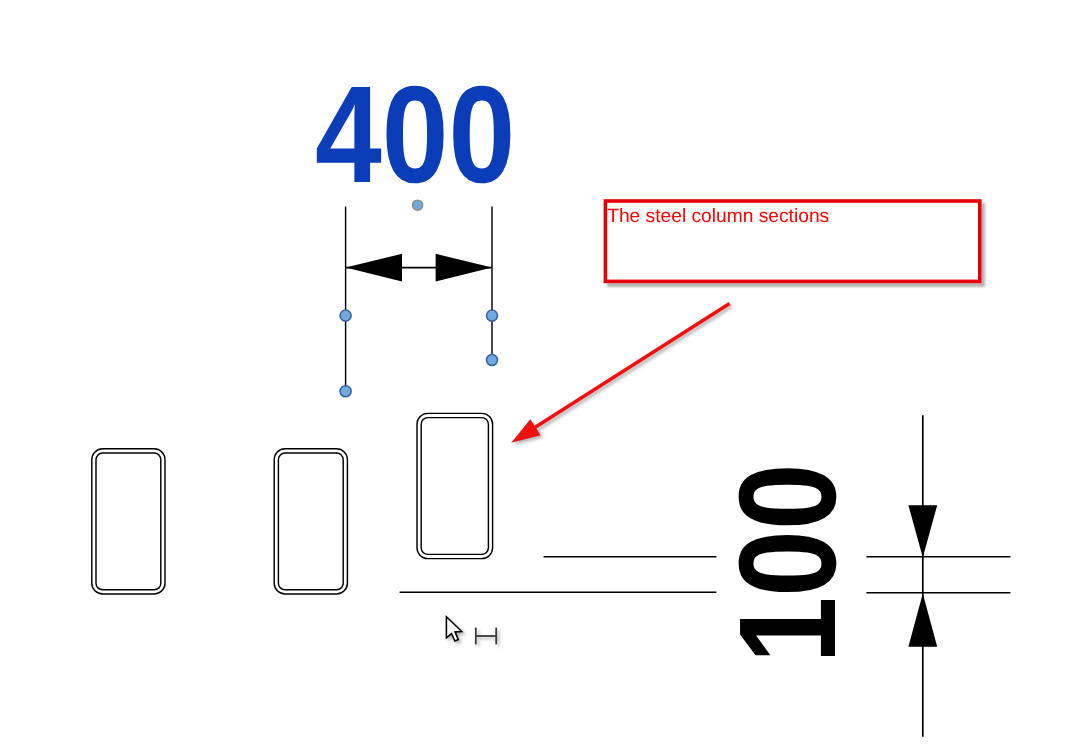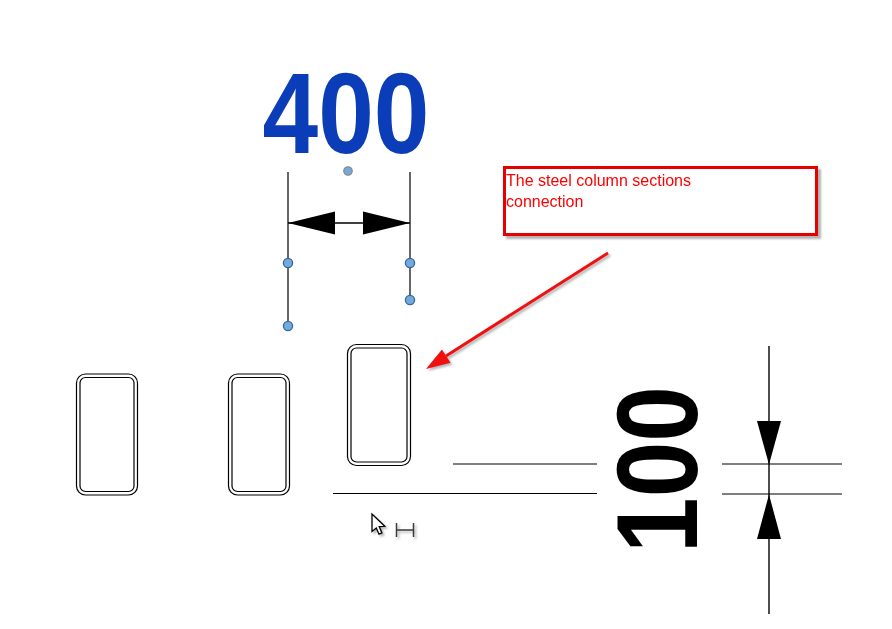--- a/index.html
+++ b/index.html
@@ -95,16 +95,15 @@
       </g>
     </g>
   </svg>
 
   <div id="dim-400" class="dim-num">400</div>
 
   <div id="dim-100" class="dim-num">100</div>
 
   <div id="annotation-box">
     <div>The steel column sections</div>
-    <div>connection</div>
   </div>
 
 </div>
 
 </body></html>

